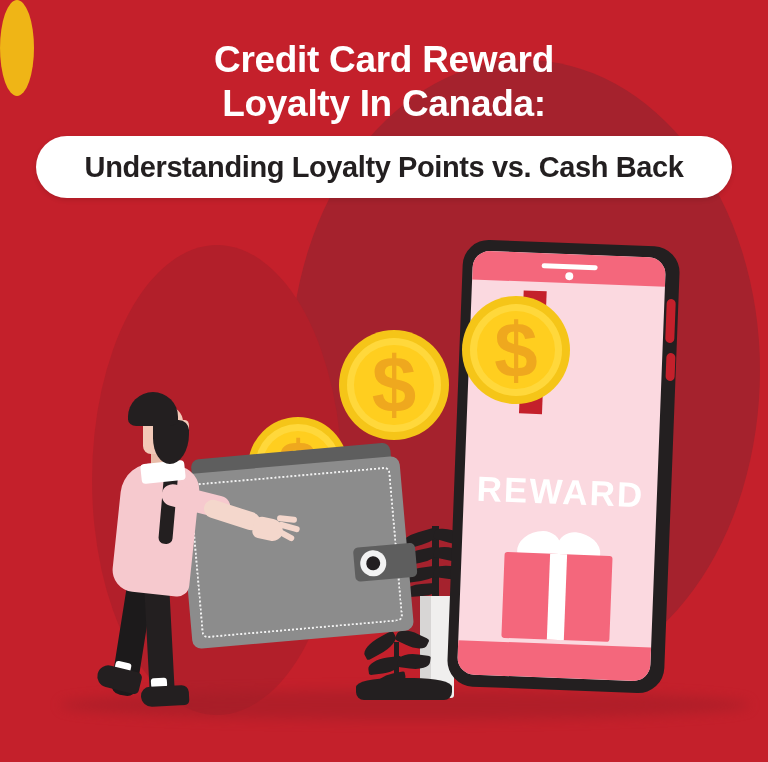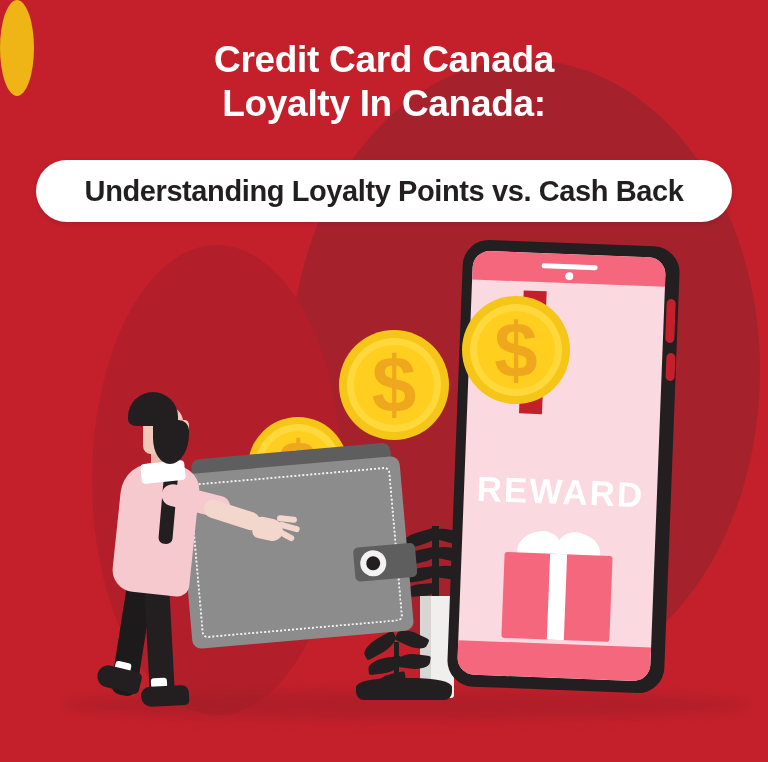--- a/index.html
+++ b/index.html
@@ -48,21 +48,21 @@
   }
   .title-line {
     color:#FFFFFF;
     font-weight:bold;
     font-size:37px;
     line-height:44px;
     letter-spacing:-0.3px;
   }
   .banner {
     position:absolute;
-    left:36px; top:160px;
+    left:36px; top:136px;
     width:696px; height:62px;
     background:#FFFFFF;
     border-radius:31px;
     display:flex; align-items:center; justify-content:center;
     z-index:40;
     box-shadow:0 2px 5px rgba(0,0,0,.12);
   }
   .banner-text {
     color:#231F20;
     font-weight:bold;
@@ -367,21 +367,21 @@
 </head>
 <body>
 
 <div id="stage">
 
   <div class="bg-circle-dark"></div>
   <div class="bg-circle-dark2"></div>
   <div class="floor-shadow"></div>
 
   <div class="title-wrap">
-    <div class="title-line">Credit Card Canada</div>
+    <div class="title-line">Credit Card Reward</div>
     <div class="title-line">Loyalty In Canada:</div>
   </div>
 
   <div class="banner">
     <span class="banner-text">Understanding Loyalty Points vs. Cash Back</span>
   </div>
 
   <div class="plant">
     <div class="stem"></div>
     <div class="frond fr1"></div>

